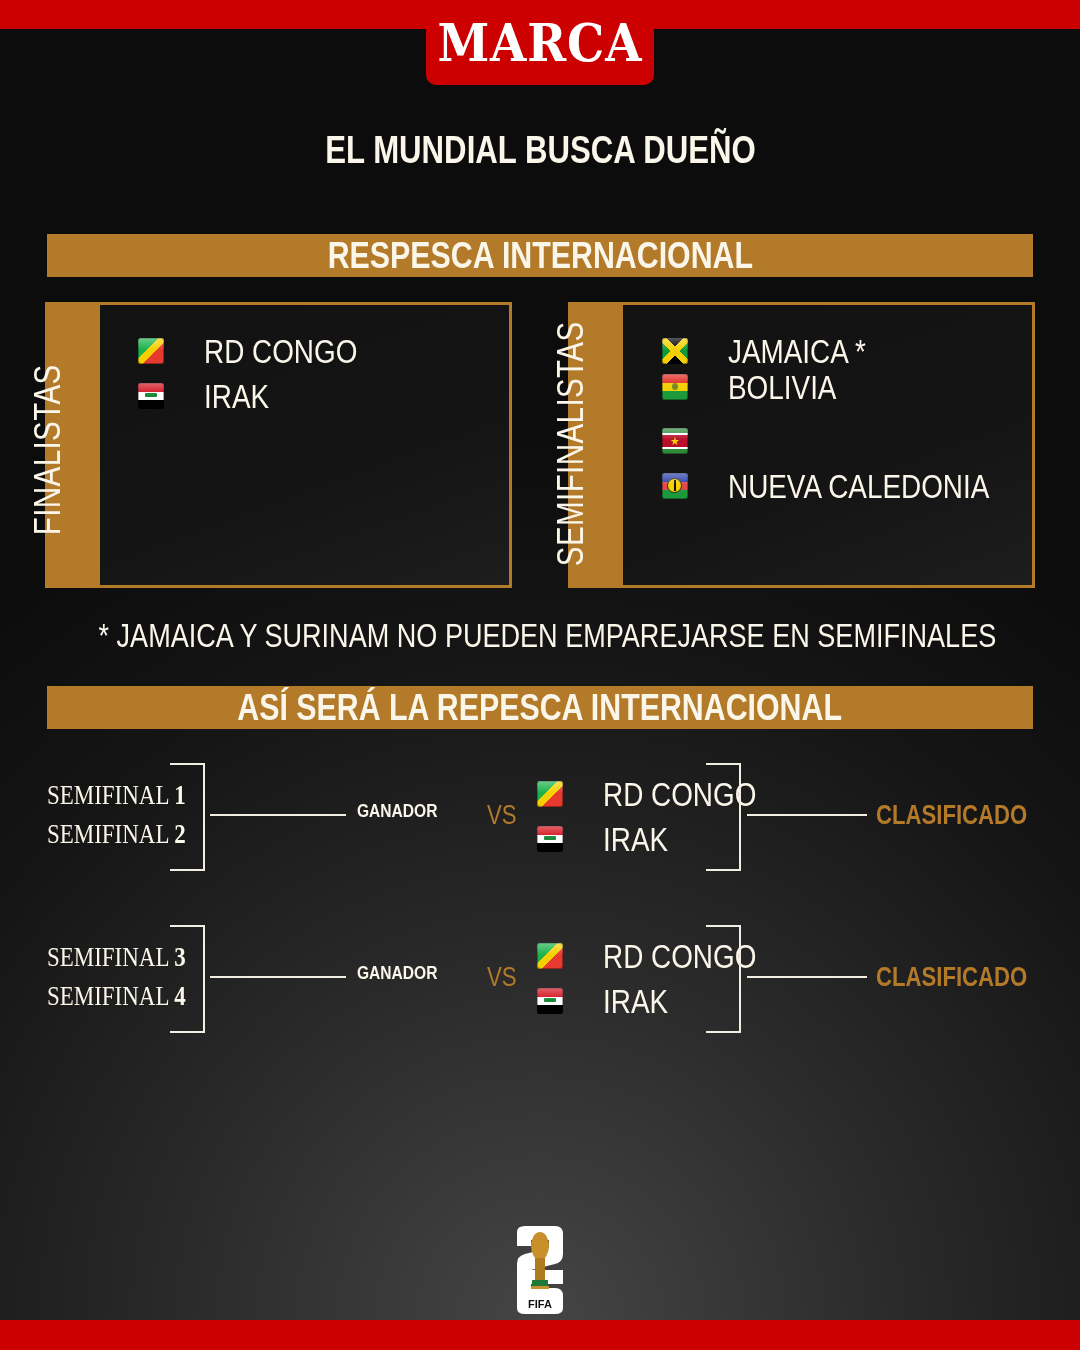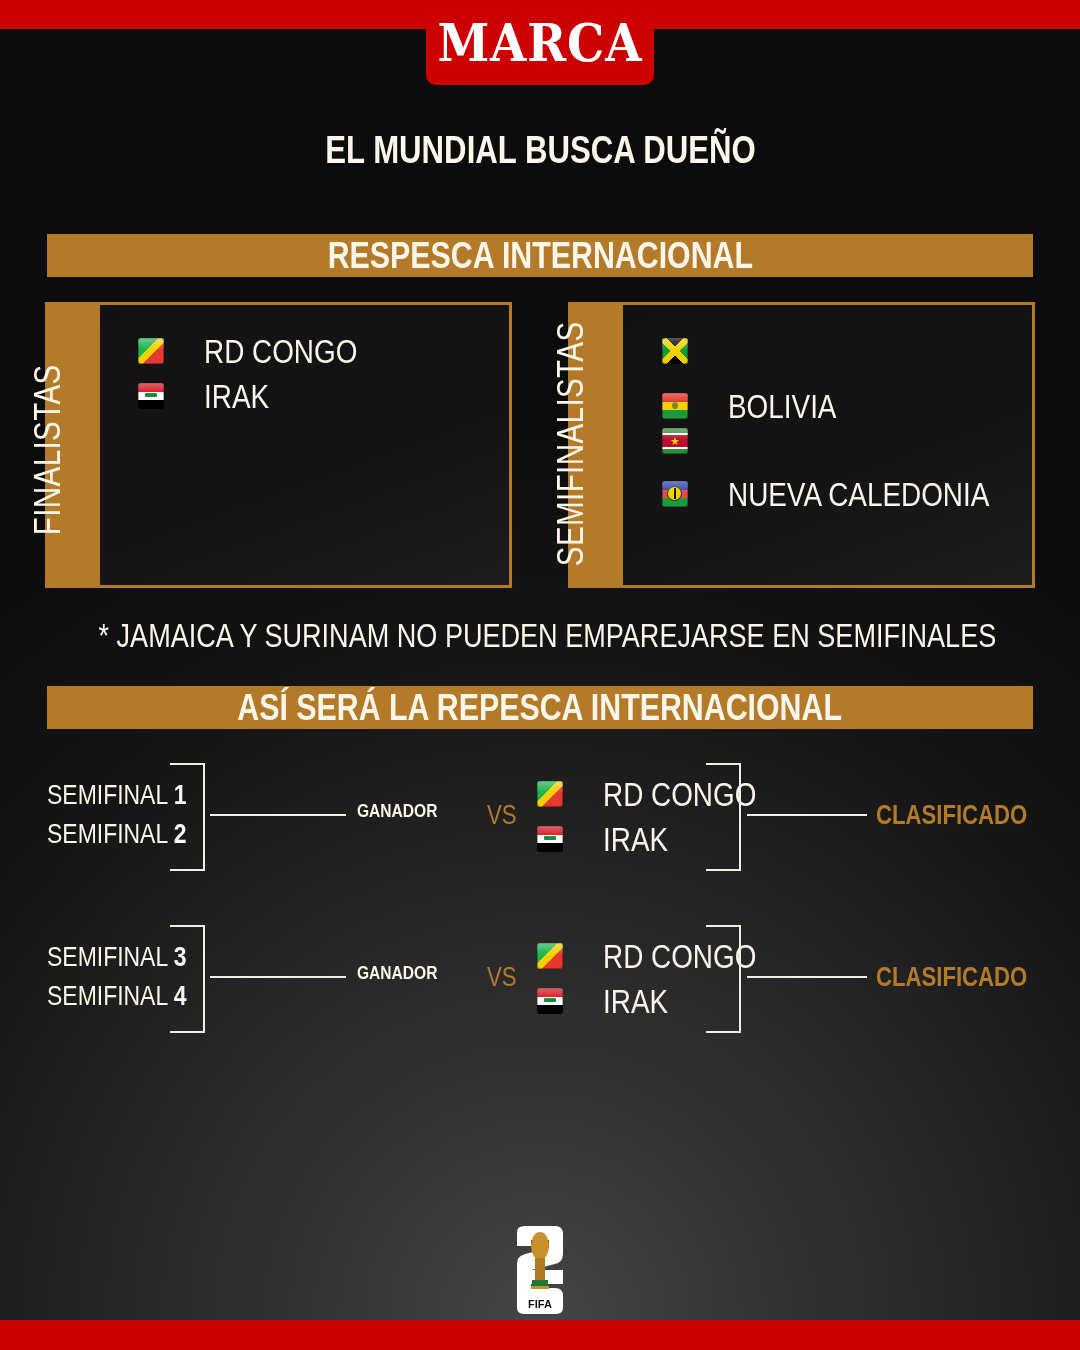--- a/index.html
+++ b/index.html
@@ -56,21 +56,21 @@
     box-shadow: inset 0 0 0 1px rgba(0,0,0,0.35);
   }
   .flag::after {
     content:""; position:absolute; left:0; top:0; right:0; height:45%;
     background: linear-gradient(rgba(255,255,255,0.35), rgba(255,255,255,0));
   }
 
   .note { position:absolute; left:0; top:617px; width:1080px; text-align:center; font-size:33px; color:#fbf6ea; }
 
   .bracket-line { position:absolute; background:#f2eee4; }
-  .semi-label { position:absolute; font-size:28px; color:#fbf6ea; }
+  .semi-label { position:absolute; font-size:28px; color:#fbf6ea;font-family:Liberation Serif, serif; }
   .semi-label b { font-weight:700; }
   .ganador { position:absolute; font-weight:700; font-size:19px; color:#fbf6ea; }
   .vs { position:absolute; font-size:27px; color:#b37a2a; }
   .clasificado { position:absolute; font-weight:700; font-size:27px; color:#b37a2a; }
 
   .fifa-logo { position:absolute; left:511px; top:1224px; width:58px; height:92px; }
 </style>
 </head>
 <body>
 
@@ -109,33 +109,34 @@
   <div class="side">
     <div class="side-label" style="transform: rotate(-90deg) translate(-2px,-26px); left:0; top:286px; bottom:auto; text-align:center;">
       <span class="cond-c">SEMIFINALISTAS</span>
     </div>
   </div>
   <div class="team" style="left:91px; top:26px;">
     <div class="flag" style="background:
       linear-gradient(45deg, transparent 42%, #f5d000 42% 58%, transparent 58%),
       linear-gradient(-45deg, transparent 42%, #f5d000 42% 58%, transparent 58%),
       conic-gradient(from 45deg, #0f9b3a 0 25%, #000 25% 50%, #0f9b3a 50% 75%, #000 75% 100%);"></div>
-  </div>
-  <div class="team" style="left:91px; top:81px;">
+    <span class="name"><span class="cond">JAMAICA *</span></span>
+  </div>
+  <div class="team" style="left:91px; top:62px;">
     <div class="flag" style="background: linear-gradient(#e0261b 0 33%, #f5d000 33% 66%, #1d9a3c 66% 100%);">
       <span style="position:absolute; left:10px; top:9px; width:6px; height:7px; background:#7a8a2a; border-radius:50%;"></span>
     </div>
     <span class="name"><span class="cond">BOLIVIA</span></span>
   </div>
   <div class="team" style="left:91px; top:116px;">
     <div class="flag" style="background: linear-gradient(#2e8b3a 0 20%, #fff 20% 28%, #b8102a 28% 72%, #fff 72% 80%, #2e8b3a 80% 100%);">
       <span style="position:absolute; left:8px; top:7px; font-size:11px; color:#f5d000; line-height:12px;">★</span>
     </div>
   </div>
-  <div class="team" style="left:91px; top:161px;margin-top:8px;">
+  <div class="team" style="left:91px; top:161px;">
     <div class="flag" style="background: linear-gradient(#2b3fa8 0 33%, #e34a4a 33% 66%, #1d9a3c 66% 100%);">
       <span style="position:absolute; left:5px; top:5px; width:15px; height:15px; background:#f5d000; border-radius:50%; border:1px solid #222;"></span>
       <span style="position:absolute; left:12px; top:7px; width:2px; height:11px; background:#111;"></span>
     </div>
     <span class="name"><span class="cond">NUEVA CALEDONIA</span></span>
   </div>
 </div>
 
 <div class="note">
   <span class="cond-c">* JAMAICA Y SURINAM  NO PUEDEN EMPAREJARSE EN SEMIFINALES</span>

